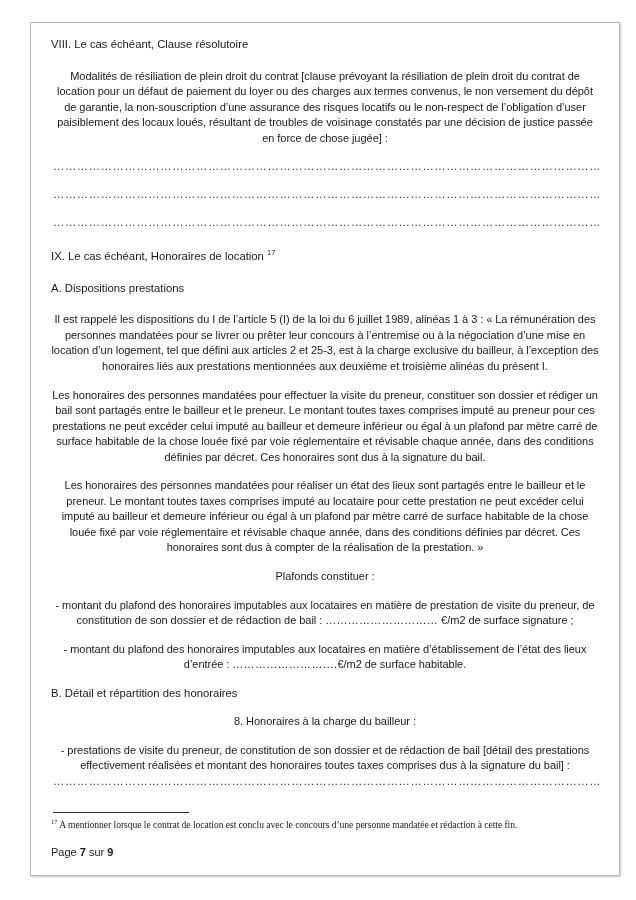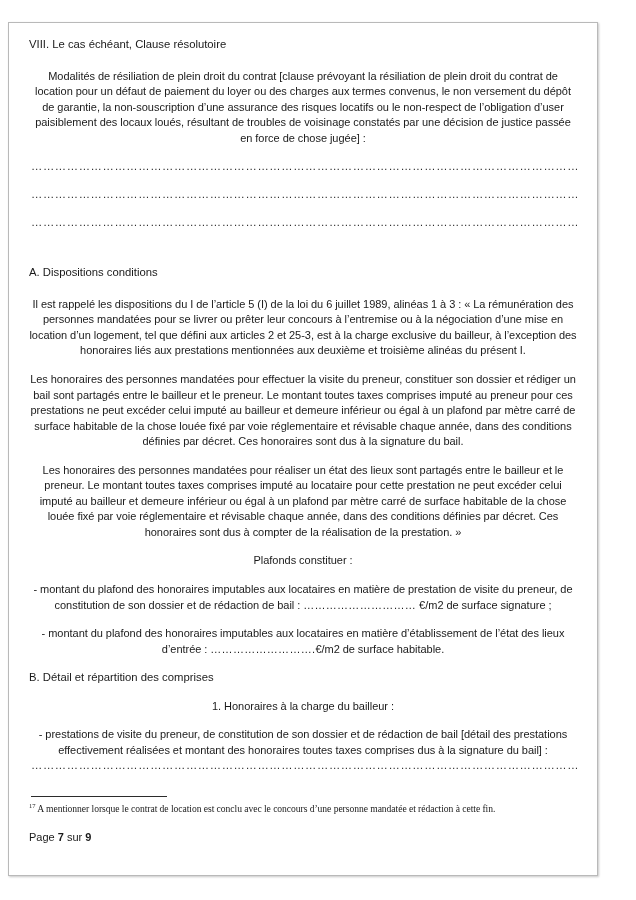--- a/index.html
+++ b/index.html
@@ -11,21 +11,21 @@
   body {
     width: 636px;
     height: 900px;
     overflow: hidden;
     font-family: "Liberation Sans", sans-serif;
     color: #1a1a1a;
   }
 
   .page-sheet {
     position: absolute;
-    left: 8px;
+    left: 30px;
     top: 22px;
     width: 590px;
     height: 854px;
     background: #ffffff;
     border: 1px solid #b9b9b9;
     box-sizing: border-box;
     box-shadow: 1px 1px 2px rgba(0,0,0,0.22);
     overflow: hidden;
   }
 
@@ -122,47 +122,50 @@
     </div>
     <div class="dotrow">
       <div class="dotrule">…………………………………………………………………………………………………………………………………………………………</div>
     </div>
     <div class="dotrow">
       <div class="dotrule">…………………………………………………………………………………………………………………………………………………………</div>
     </div>
 
     <div class="gap-xs"></div>
 
+    <div class="heading">
+      <span>IX. Le cas échéant, Honoraires de location</span><span>&nbsp;</span><sup class="fn">17</sup>
+    </div>
     <div class="gap-lg"></div>
 
-    <div class="heading">A. Dispositions conditions</div>
+    <div class="heading">A. Dispositions prestations</div>
     <div class="gap-lg"></div>
 
     <div class="blk">Il est rappelé les dispositions du I de l’article 5 (I) de la loi du 6 juillet 1989, alinéas 1 à 3 : « La rémunération des personnes mandatées pour se livrer ou prêter leur concours à l’entremise ou à la négociation d’une mise en location d’un logement, tel que défini aux articles 2 et 25-3, est à la charge exclusive du bailleur, à l’exception des honoraires liés aux prestations mentionnées aux deuxième et troisième alinéas du présent I.</div>
     <div class="gap-md"></div>
 
     <div class="blk">Les honoraires des personnes mandatées pour effectuer la visite du preneur, constituer son dossier et rédiger un bail sont partagés entre le bailleur et le preneur. Le montant toutes taxes comprises imputé au preneur pour ces prestations ne peut excéder celui imputé au bailleur et demeure inférieur ou égal à un plafond par mètre carré de surface habitable de la chose louée fixé par voie réglementaire et révisable chaque année, dans des conditions définies par décret. Ces honoraires sont dus à la signature du bail.</div>
     <div class="gap-md"></div>
 
     <div class="blk">Les honoraires des personnes mandatées pour réaliser un état des lieux sont partagés entre le bailleur et le preneur. Le montant toutes taxes comprises imputé au locataire pour cette prestation ne peut excéder celui imputé au bailleur et demeure inférieur ou égal à un plafond par mètre carré de surface habitable de la chose louée fixé par voie réglementaire et révisable chaque année, dans des conditions définies par décret. Ces honoraires sont dus à compter de la réalisation de la prestation. »</div>
     <div class="gap-md"></div>
 
     <div class="blk">Plafonds constituer :</div>
     <div class="gap-md"></div>
 
     <div class="blk"><span>- montant du plafond des honoraires imputables aux locataires en matière de prestation de visite du preneur, de constitution de son dossier et de rédaction de bail : </span><span class="inline-dots">…………………………</span><span> €/m2 de surface signature ;</span></div>
     <div class="gap-md"></div>
 
     <div class="blk"><span>- montant du plafond des honoraires imputables aux locataires en matière d’établissement de l’état des lieux d’entrée : </span><span class="inline-dots">……………………….</span><span>€/m2 de surface habitable.</span></div>
     <div class="gap-md"></div>
 
-    <div class="heading">B. Détail et répartition des comprises</div>
+    <div class="heading">B. Détail et répartition des honoraires</div>
     <div class="gap-md"></div>
 
-    <div class="blk">1. Honoraires à la charge du bailleur :</div>
+    <div class="blk">8. Honoraires à la charge du bailleur :</div>
     <div class="gap-md"></div>
 
     <div class="blk">- prestations de visite du preneur, de constitution de son dossier et de rédaction de bail [détail des prestations effectivement réalisées et montant des honoraires toutes taxes comprises dus à la signature du bail] :</div>
 
     <div class="dotrow">
       <div class="dotrule">………………………………………………………………………………………………………………………………………………………</div>
     </div>
 
     <div class="gap-sm"></div>
 

